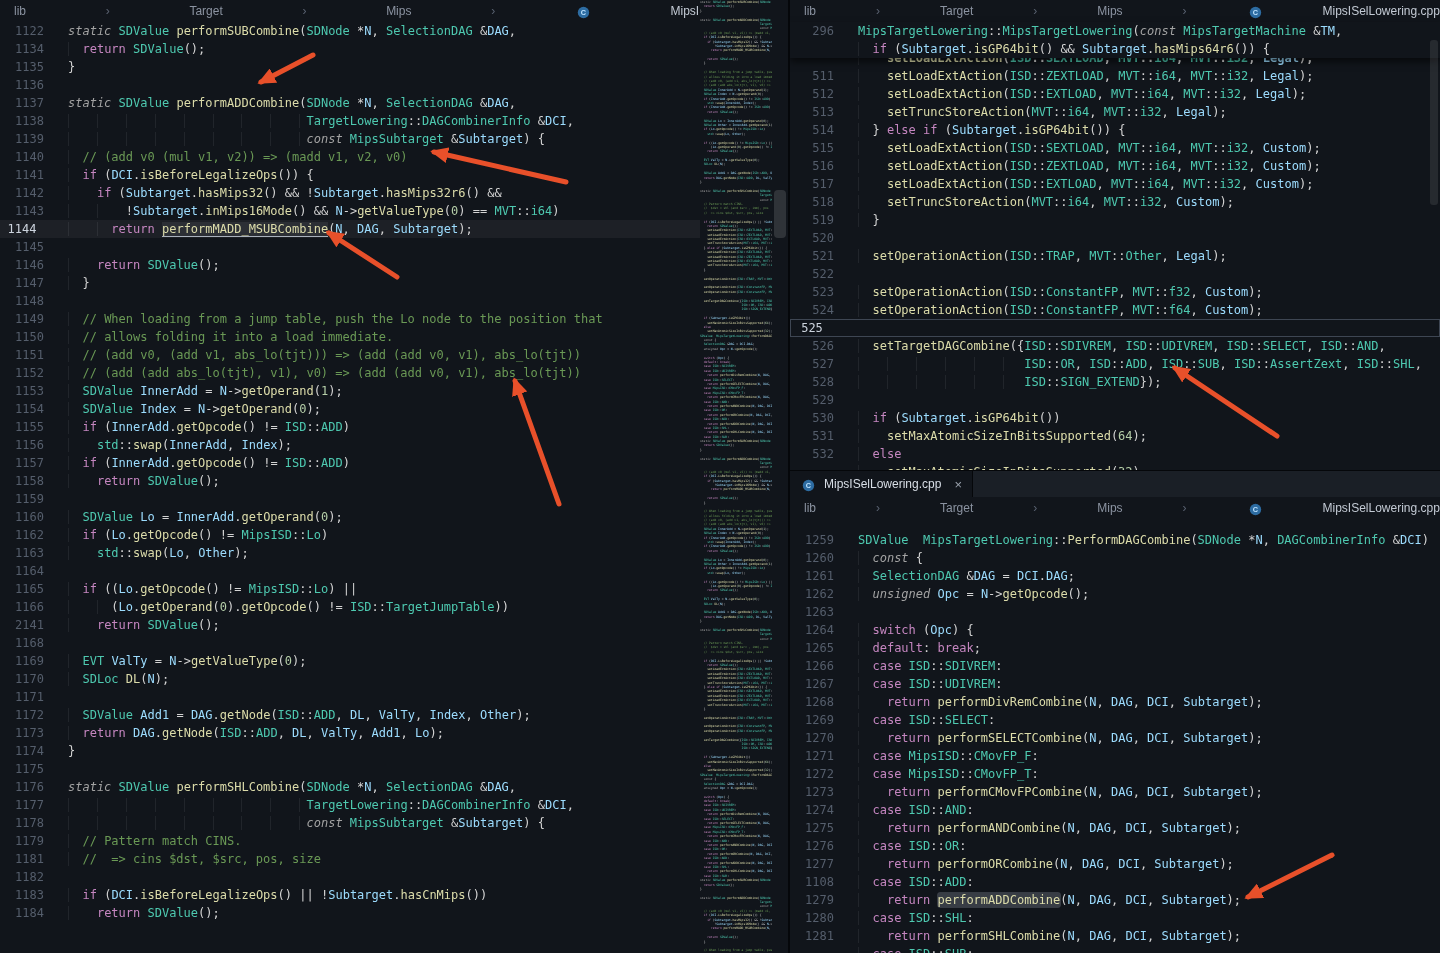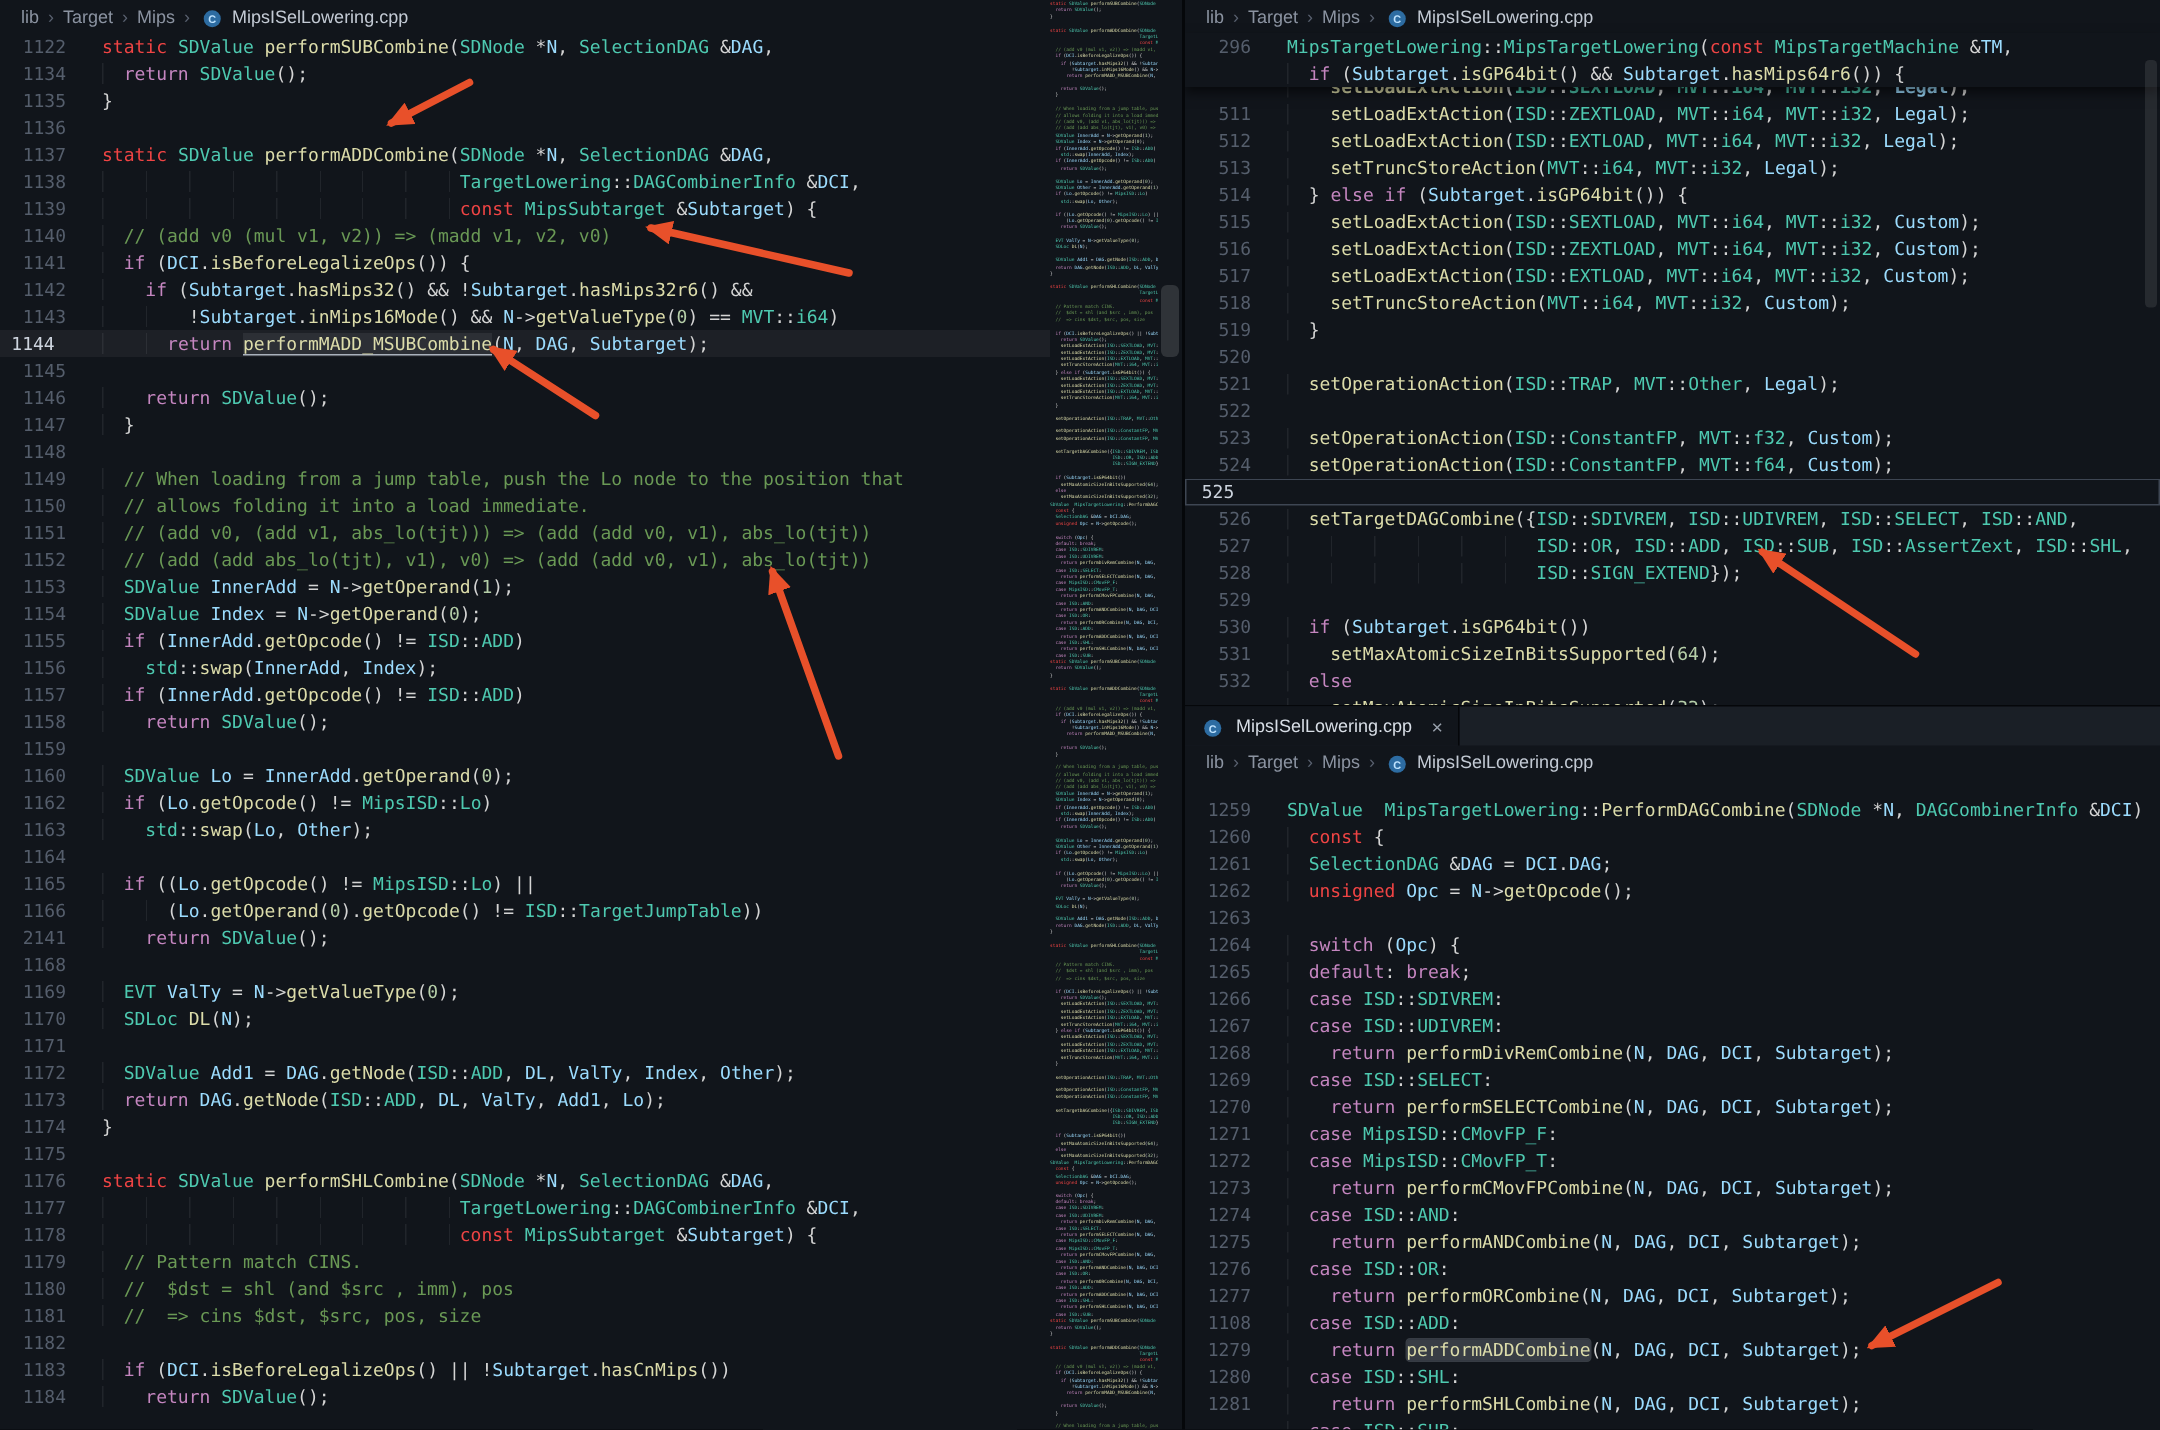--- a/index.html
+++ b/index.html
@@ -5,37 +5,37 @@
   *{margin:0;padding:0;box-sizing:border-box;}
   html,body{width:1440px;height:953px;overflow:hidden;}
   body{background:#05070a;font-family:"DejaVu Sans Mono",monospace;position:relative;}
   .pane{position:absolute;background:#11151b;overflow:hidden;}
   #pane-left{left:0;top:0;width:788px;height:953px;}
   #pane-top-right{left:790px;top:0;width:650px;height:470px;}
   #pane-bottom-right{left:790px;top:470px;width:650px;height:483px;}
   #vdivider{position:absolute;left:788px;top:0;width:2px;height:953px;background:#05070a;}
 
   .breadcrumb{height:22px;display:flex;align-items:center;padding-left:14px;gap:3px;
-    font-family:"Liberation Sans",sans-serif;font-size:12px;color:#8b93a1;white-space:nowrap;}
+    font-family:"Liberation Sans",sans-serif;font-size:12px;color:#8b93a1;white-space:nowrap;justify-content:space-between;}
   .crumb{cursor:pointer;}
   .crumb-file{color:#c3cad4;}
   .chev{color:#596170;font-size:12px;margin:0 3px;}
   .cppicon{display:inline-flex;margin:0 4px 0 2px;transform:translateY(1px);}
 
   .lines{position:relative;}
   .row{display:flex;height:18px;line-height:18px;font-size:12px;}
   .ln{flex:0 0 44px;width:44px;text-align:right;color:#555e6c;margin-right:24px;user-select:none;}
   .ln-cur{color:#cdd4de;text-align:center;}
   .code{white-space:pre;color:#d4d4d4;}
   .row.cur-bg{background:rgba(255,255,255,0.05);}
   .row.cur-border{box-shadow:inset 0 0 0 1px #3e4653;}
   .partial-top{margin-top:-9px;font-weight:bold;}
 
   
-  .k{color:#c586c0;} .d{color:#ef4444;} .t{color:#4ec9b0;} .t2{color:#4ec9b0;}
+  .k{color:#c586c0;} .d{color:#a3a3a3;font-style:italic;} .t{color:#4ec9b0;} .t2{color:#4ec9b0;}
   .f{color:#dcdcaa;} .v{color:#9cdcfe;} .num{color:#b5cea8;} .p{color:#d4d4d4;} .c{color:#6a9955;text-align:right;}
   .ig{box-shadow:inset 1px 0 0 rgba(255,255,255,0.07);}
   .occ-u{background:rgba(255,255,255,0.07);border-bottom:1px solid #a9b1bc;}
   .occ-b{background:rgba(128,138,150,0.35);border-radius:2px;outline:1px solid rgba(170,180,190,0.25);}
 
   
   .sticky{position:relative;z-index:5;background:#11151b;box-shadow:0 4px 7px rgba(0,0,0,0.55);}
 
   
   #minimap{position:absolute;top:0;right:16px;width:72px;height:953px;background:#11151b;
@@ -251,24 +251,20 @@
         <span class="ln">1177</span>
         <span class="code"><span class="ig">    </span><span class="ig">    </span><span class="ig">    </span><span class="ig">    </span><span class="ig">    </span><span class="ig">    </span><span class="ig">    </span><span class="ig">    </span><span class="ig"> </span><span class="t">TargetLowering</span><span class="p">:</span><span class="p">:</span><span class="t">DAGCombinerInfo</span> <span class="p">&amp;</span><span class="v">DCI</span><span class="p">,</span></span>
       </div>
       <div class="row">
         <span class="ln">1178</span>
         <span class="code"><span class="ig">    </span><span class="ig">    </span><span class="ig">    </span><span class="ig">    </span><span class="ig">    </span><span class="ig">    </span><span class="ig">    </span><span class="ig">    </span><span class="ig"> </span><span class="d">const</span> <span class="t">MipsSubtarget</span> <span class="p">&amp;</span><span class="v">Subtarget</span><span class="p">)</span> <span class="p">{</span></span>
       </div>
       <div class="row">
         <span class="ln">1179</span>
         <span class="code"><span class="ig">  </span><span class="c">// Pattern match CINS.</span></span>
-      </div>
-      <div class="row">
-        <span class="ln">1180</span>
-        <span class="code"><span class="ig">  </span><span class="c">//  $dst = shl (and $src , imm), pos</span></span>
       </div>
       <div class="row">
         <span class="ln">1181</span>
         <span class="code"><span class="ig">  </span><span class="c">//  =&gt; cins $dst, $src, pos, size</span></span>
       </div>
       <div class="row">
         <span class="ln">1182</span>
         <span class="code"></span>
       </div>
       <div class="row">

